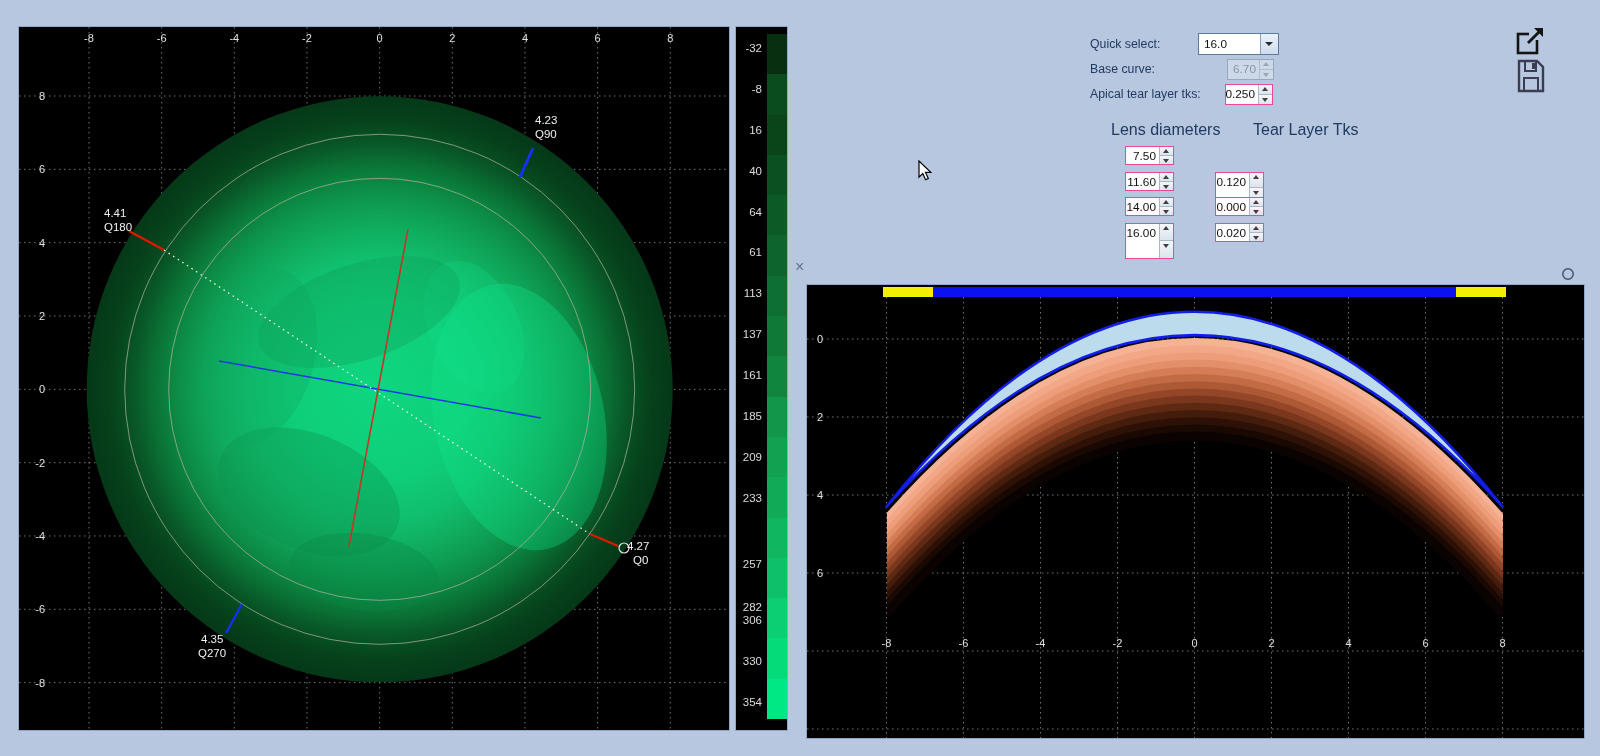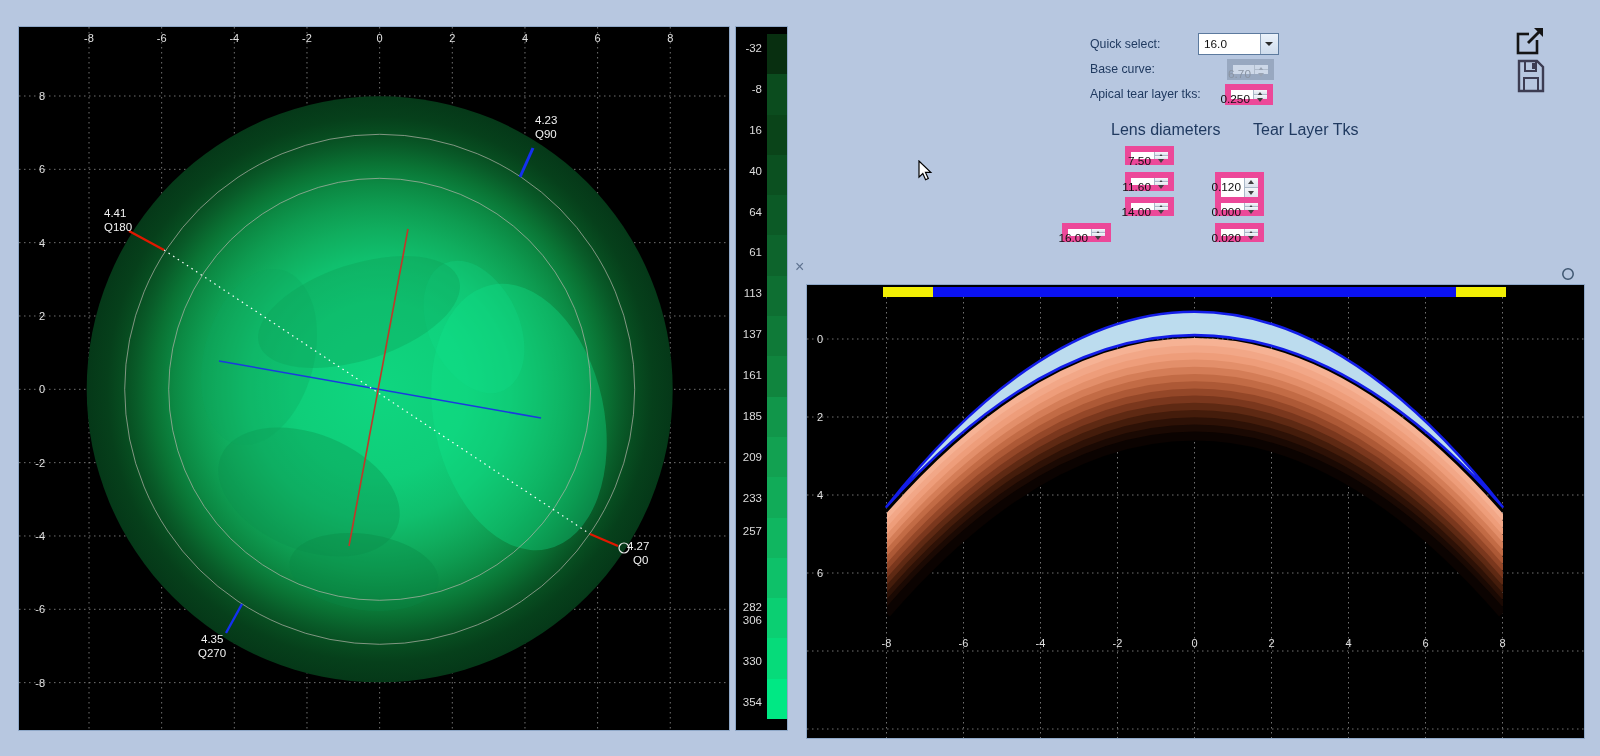--- a/index.html
+++ b/index.html
@@ -18,21 +18,21 @@
   .cbar-label{position:absolute;right:25px;color:#dcdcdc;font-size:11.5px;line-height:12px;text-align:right}
   
   .ctl-label{position:absolute;color:#203a60;font-size:12.3px;white-space:nowrap}
   .ctl-header{position:absolute;color:#203a60;font-size:16px;white-space:nowrap}
   .combo{position:absolute;background:#fff;border:1px solid #5c7a9e;box-sizing:border-box;font-size:11.8px}
   .combo .val{position:absolute;left:5px;top:3px;color:#101010}
   .combo .cbtn{position:absolute;right:0;top:0;width:17px;height:100%;background:linear-gradient(#eaf2fb,#cfdcec);
                border-left:1px solid #8ca0b8}
   .combo .cbtn::after{content:"";position:absolute;left:4px;top:8px;border-left:4px solid transparent;
                border-right:4px solid transparent;border-top:4px solid #2a2a2a}
-  .spin{position:absolute;background:#fff;border:6px solid #ec4899;box-sizing:border-box;font-size:11.8px}
+  .spin{position:absolute;background:#fff;border:1px solid #ec4899;box-sizing:border-box;font-size:11.8px}
   .spin .val{position:absolute;right:17px;top:2px;color:#101010}
   .spin .btns{position:absolute;right:0;top:0;width:14px;height:100%}
   .sb{position:absolute;left:0;width:14px;height:50%;background:linear-gradient(#f5f7fa,#dde4ee);
       border-left:1px solid #aab8c8;box-sizing:border-box}
   .sb.up{top:0;border-bottom:1px solid #aab8c8}
   .sb.dn{bottom:0}
   .sb.up::after{content:"";position:absolute;left:3px;top:2px;border-left:3.5px solid transparent;
       border-right:3.5px solid transparent;border-bottom:4px solid #404040}
   .sb.dn::after{content:"";position:absolute;left:3px;top:3px;border-left:3.5px solid transparent;
       border-right:3.5px solid transparent;border-top:4px solid #404040}
@@ -152,21 +152,21 @@
       <div class="cbar-label" style="top: 96.75px;">16</div>
       <div class="cbar-label" style="top: 137.625px;">40</div>
       <div class="cbar-label" style="top: 178.5px;">64</div>
       <div class="cbar-label" style="top: 219.375px;">61</div>
       <div class="cbar-label" style="top: 260.25px;">113</div>
       <div class="cbar-label" style="top: 301.125px;">137</div>
       <div class="cbar-label" style="top: 342px;">161</div>
       <div class="cbar-label" style="top: 382.875px;">185</div>
       <div class="cbar-label" style="top: 423.75px;">209</div>
       <div class="cbar-label" style="top: 464.625px;">233</div>
-      <div class="cbar-label" style="top: 498px;">257</div>
+      <div class="cbar-label" style="top: 531px;">257</div>
       <div class="cbar-label" style="top: 546.375px; margin-top: 28px;">282</div>
       <div class="cbar-label" style="top: 587.25px;">306</div>
       <div class="cbar-label" style="top: 628.125px;">330</div>
       <div class="cbar-label" style="top: 669px;">354</div>
     </div>
   <div id="cbar-scale" style="background: linear-gradient(rgb(8, 47, 16) 0%, rgb(8, 47, 16) 5.88%, rgb(11, 76, 30) 5.88%, rgb(11, 76, 30) 11.76%, rgb(10, 68, 25) 11.76%, rgb(10, 68, 25) 17.65%, rgb(11, 80, 32) 17.65%, rgb(11, 80, 32) 23.53%, rgb(12, 90, 38) 23.53%, rgb(12, 90, 38) 29.41%, rgb(13, 100, 44) 29.41%, rgb(13, 100, 44) 35.29%, rgb(14, 111, 50) 35.29%, rgb(14, 111, 50) 41.18%, rgb(15, 122, 56) 41.18%, rgb(15, 122, 56) 47.06%, rgb(16, 133, 62) 47.06%, rgb(16, 133, 62) 52.94%, rgb(17, 150, 74) 52.94%, rgb(17, 150, 74) 58.82%, rgb(18, 161, 81) 58.82%, rgb(18, 161, 81) 64.71%, rgb(17, 171, 88) 64.71%, rgb(17, 171, 88) 70.59%, rgb(16, 182, 96) 70.59%, rgb(16, 182, 96) 76.47%, rgb(14, 193, 105) 76.47%, rgb(14, 193, 105) 82.35%, rgb(11, 207, 114) 82.35%, rgb(11, 207, 114) 88.24%, rgb(6, 219, 122) 88.24%, rgb(6, 219, 122) 94.12%, rgb(0, 232, 132) 94.12%, rgb(0, 232, 132) 100%);"></div>
 </div>
 
 <div class="ctl-label" style="left:1090px;top:37px">Quick select:</div>
 <div class="combo" style="left:1198px;top:33px;width:81px;height:22px">
@@ -209,21 +209,21 @@
       <span class="sb dn"></span>
     </span>
 </div>
 <div class="spin" style="left:1125px;top:197px;width:49px;height:19px">
   <span class="val" style="top:2px">14.00</span>
   <span class="btns">
       <span class="sb up"></span>
       <span class="sb dn"></span>
     </span>
 </div>
-<div class="spin" style="left:1062px;top:223px;width:49px;height:19px">
+<div class="spin" style="left:1125px;top:223px;width:49px;height:36px">
   <span class="val" style="top:2px">16.00</span>
   <span class="btns">
       <span class="sb up"></span>
       <span class="sb dn"></span>
     </span>
 </div>
 
 <div class="spin" style="left:1215px;top:172px;width:49px;height:31px">
   <span class="val" style="top:2px">0.120</span>
   <span class="btns">

